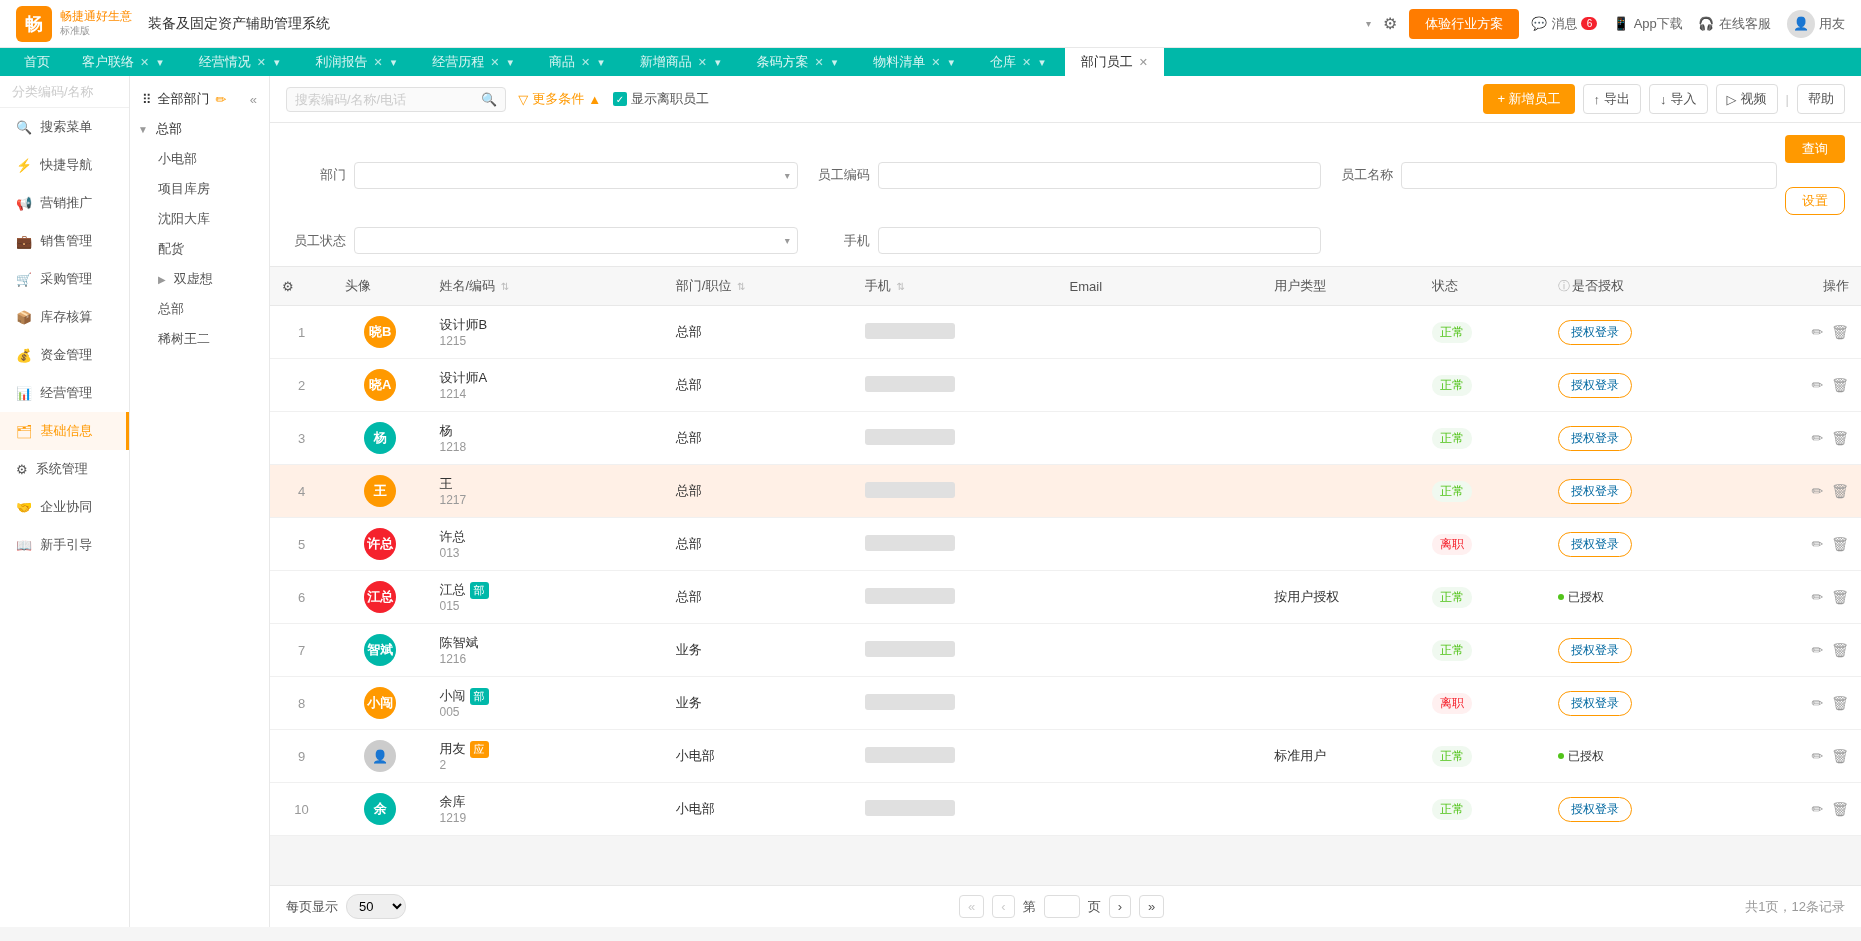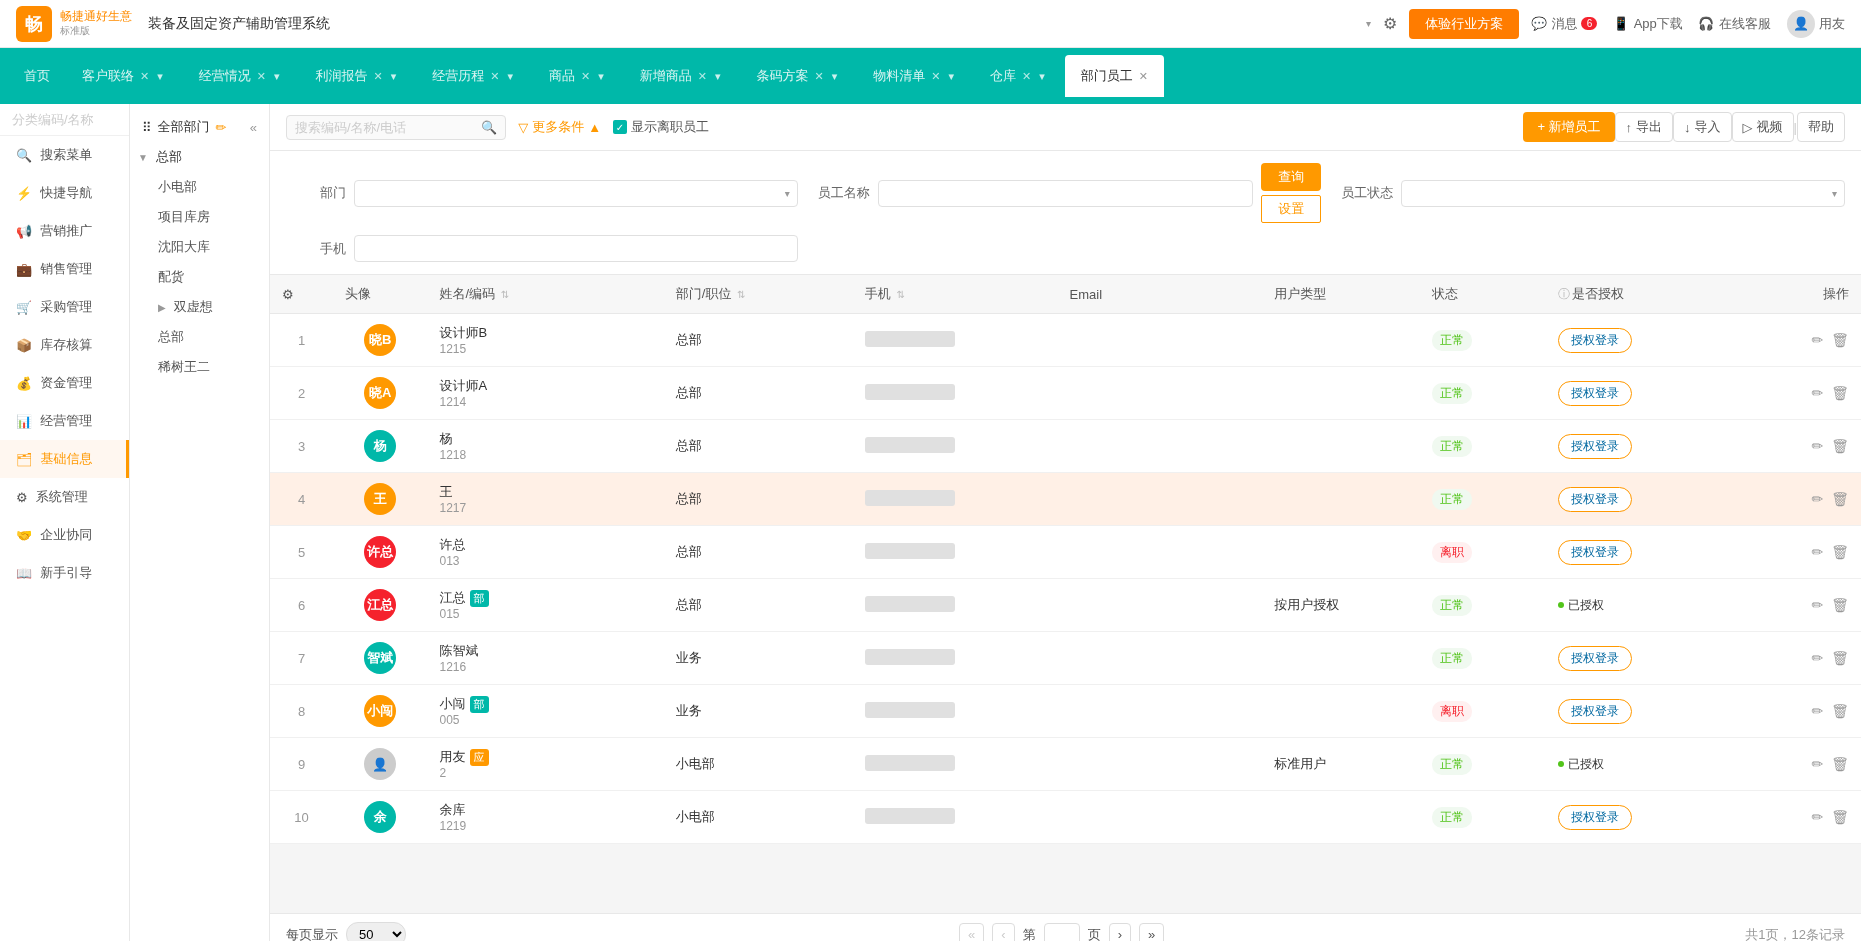--- a/index.html
+++ b/index.html
@@ -14,21 +14,21 @@
     .system-title { font-size: 14px; color: #333; font-weight: 500; flex: 1; }
     .top-bar-actions { display: flex; align-items: center; gap: 16px; margin-left: auto; }
     .top-action-btn { display: flex; align-items: center; gap: 4px; color: #666; font-size: 13px; cursor: pointer; }
     .badge { background: #f5222d; color: #fff; border-radius: 8px; font-size: 10px; padding: 1px 4px; min-width: 16px; text-align: center; }
     .btn-orange { background: #ff7c00; color: #fff; border: none; border-radius: 4px; padding: 6px 16px; cursor: pointer; font-size: 13px; }
     .user-avatar-top { width: 28px; height: 28px; border-radius: 50%; background: #ddd; display: flex; align-items: center; justify-content: center; color: #999; }
     .dropdown-arrow { color: #999; font-size: 10px; }
     .settings-icon { color: #666; font-size: 16px; cursor: pointer; }
 
     
-    .nav-tabs { background: #00b8a9; display: flex; align-items: center; height: 56px; padding: 0 8px; overflow-x: auto; }
+    .nav-tabs { background: #00b8a9; display: flex; align-items: center; height: 28px; padding: 0 8px; overflow-x: auto; }
     .nav-tab { padding: 0 16px; height: 42px; display: flex; align-items: center; color: rgba(255,255,255,0.85); font-size: 13px; cursor: pointer; white-space: nowrap; gap: 4px; }
     .nav-tab.active { background: #fff; color: #333; border-radius: 4px 4px 0 0; }
     .nav-tab .close-x { font-size: 11px; color: rgba(255,255,255,0.7); margin-left: 2px; }
     .nav-tab.active .close-x { color: #999; }
     .nav-arrow { color: rgba(255,255,255,0.8); font-size: 11px; padding: 0 4px; }
 
     
     .main-layout { display: flex; height: calc(100vh - 90px); }
 
     
@@ -59,36 +59,36 @@
     .main-panel { flex: 1; display: flex; flex-direction: column; overflow: hidden; background: #f5f5f5; }
 
     
     .search-bar { background: #fff; padding: 8px 16px; display: flex; align-items: center; gap: 12px; border-bottom: 1px solid #e8e8e8; }
     .search-input-wrap { display: flex; align-items: center; border: 1px solid #e0e0e0; border-radius: 4px; padding: 4px 8px; gap: 6px; background: #fafafa; }
     .search-input-wrap input { border: none; outline: none; font-size: 13px; width: 180px; background: transparent; color: #333; }
     .search-input-wrap input::placeholder { color: #ccc; }
     .filter-btn { display: flex; align-items: center; gap: 4px; color: #f90; cursor: pointer; font-size: 13px; }
     .show-departed { display: flex; align-items: center; gap: 4px; color: #555; font-size: 13px; cursor: pointer; }
     .checkbox-blue { width: 14px; height: 14px; background: #00b8a9; border-radius: 2px; display: flex; align-items: center; justify-content: center; color: #fff; font-size: 10px; }
-    .action-buttons { margin-left: auto; display: flex; align-items: center; gap: 0; }
+    .action-buttons { margin-left: auto; display: flex; align-items: center; gap: 8px; }
     .btn-add { background: #f90; color: #fff; border: none; border-radius: 4px; padding: 6px 14px; cursor: pointer; font-size: 13px; display: flex; align-items: center; gap: 4px; }
     .btn-outline { border: 1px solid #ddd; background: #fff; color: #555; border-radius: 4px; padding: 5px 10px; cursor: pointer; font-size: 13px; display: flex; align-items: center; gap: 4px; }
 
     
     .filter-panel { background: #fff; padding: 12px 16px; border-bottom: 1px solid #e8e8e8; display: grid; grid-template-columns: 1fr 1fr 1fr; gap: 12px; }
     .filter-row { display: flex; align-items: center; gap: 8px; }
     .filter-label { color: #666; font-size: 13px; white-space: nowrap; min-width: 60px; text-align: right; }
     .filter-input { flex: 1; border: 1px solid #e0e0e0; border-radius: 4px; padding: 5px 8px; font-size: 13px; outline: none; color: #333; }
     .filter-input::placeholder { color: #ccc; }
     .select-wrap { flex: 1; position: relative; display: flex; align-items: center; }
     .select-wrap select { width: 100%; border: 1px solid #e0e0e0; border-radius: 4px; padding: 5px 28px 5px 8px; font-size: 13px; outline: none; color: #333; background: #fff; appearance: none; }
     .select-arrow { position: absolute; right: 8px; color: #999; font-size: 10px; pointer-events: none; }
     .filter-actions { display: flex; flex-direction: column; gap: 4px; justify-content: center; }
     .btn-search { background: #f90; color: #fff; border: none; border-radius: 4px; padding: 5px 16px; cursor: pointer; font-size: 13px; }
-    .btn-set { background: #fff; color: #f90; border: 1px solid #f90; border-radius: 2px; padding: 4px 16px; cursor: pointer; font-size: 13px; }
+    .btn-set { background: #fff; color: #f90; border: 1px solid #f90; border-radius: 8px; padding: 4px 16px; cursor: pointer; font-size: 13px; margin-top: 20px; }
 
     
     .table-wrap { flex: 1; overflow: auto; padding: 0; }
     table { width: 100%; border-collapse: collapse; background: #fff; }
     thead tr { background: #f7f7f7; }
     th { padding: 10px 12px; font-size: 13px; color: #555; font-weight: 500; text-align: left; border-bottom: 1px solid #e8e8e8; white-space: nowrap; }
     td { padding: 10px 12px; font-size: 13px; color: #333; border-bottom: 1px solid #f0f0f0; white-space: nowrap; }
     tr.highlighted td { background: #fff0e6; }
     .avatar { width: 32px; height: 32px; border-radius: 50%; display: flex; align-items: center; justify-content: center; color: #fff; font-size: 13px; font-weight: bold; }
     .status-normal { display: inline-block; padding: 2px 8px; background: #f0f9f0; color: #52c41a; border-radius: 10px; font-size: 12px; }
@@ -359,20 +359,24 @@
         <div class="filter-panel">
           <div class="filter-row">
             <label class="filter-label">部门</label>
             <div class="select-wrap">
               <select>
                 <option value=""></option>
               </select>
               <span class="select-arrow">▾</span>
             </div>
           </div>
+          <div class="filter-row">
+            <label class="filter-label">员工编码</label>
+            <input type="text" class="filter-input" style="">
+          </div>
           <div class="filter-row" style="display:flex; align-items:center; gap:8px;">
             <label class="filter-label">员工名称</label>
             <input type="text" class="filter-input" style="flex: 1 1 0%;">
             <div class="filter-actions">
               <button class="btn-search">查询</button>
               <button class="btn-set">设置</button>
             </div>
           </div>
           <div class="filter-row">
             <label class="filter-label">员工状态</label>

